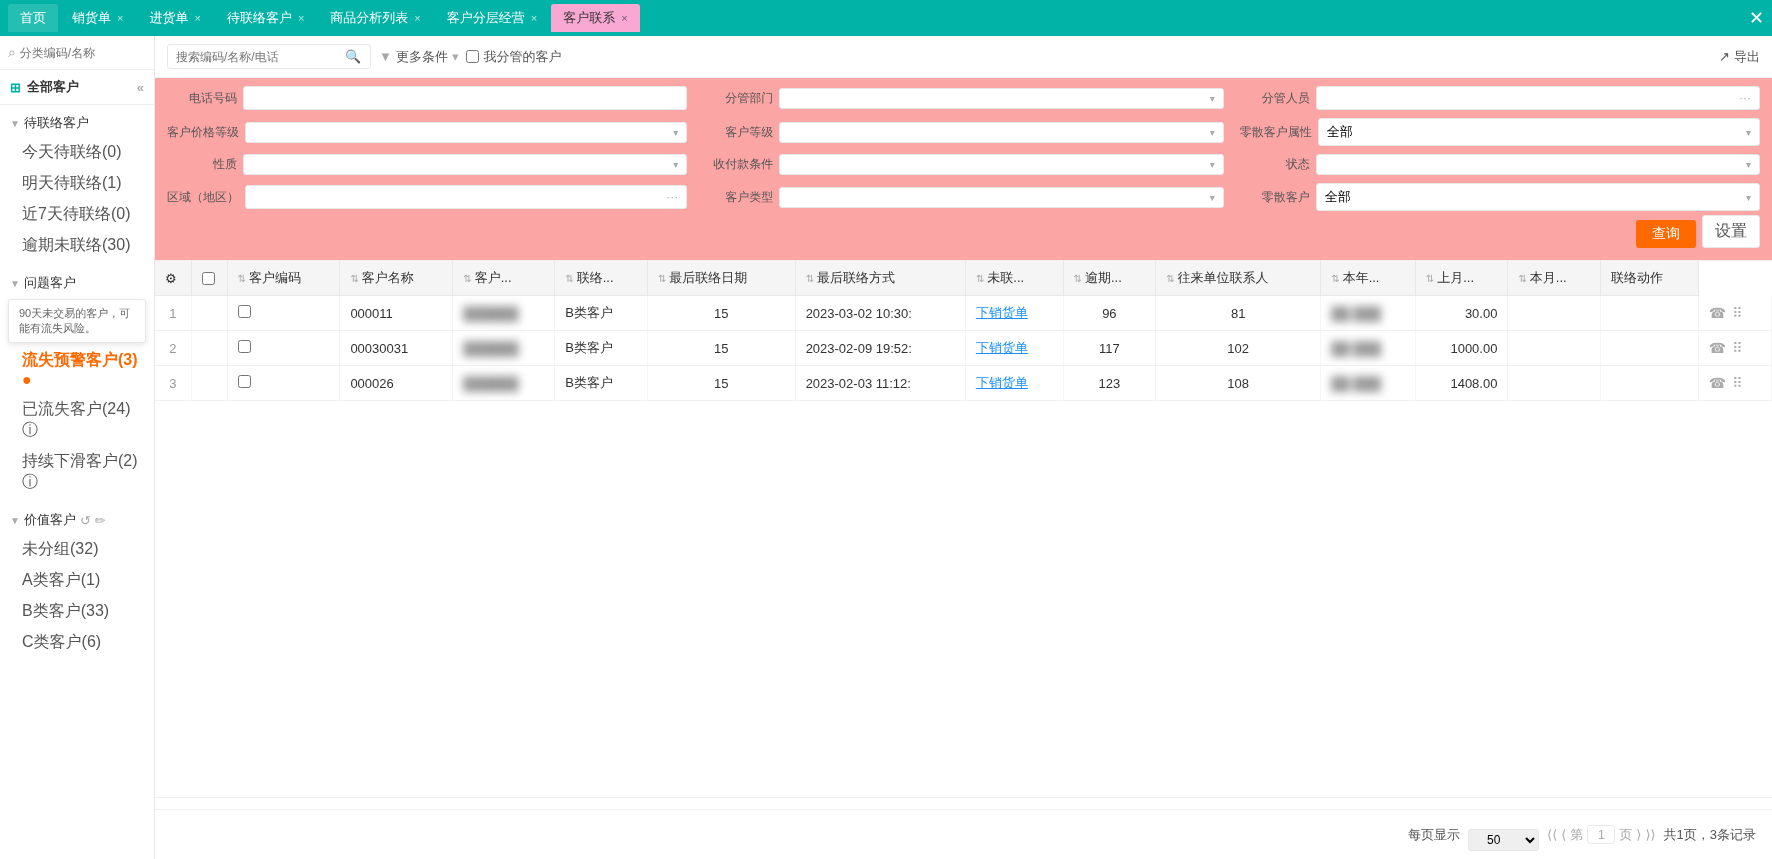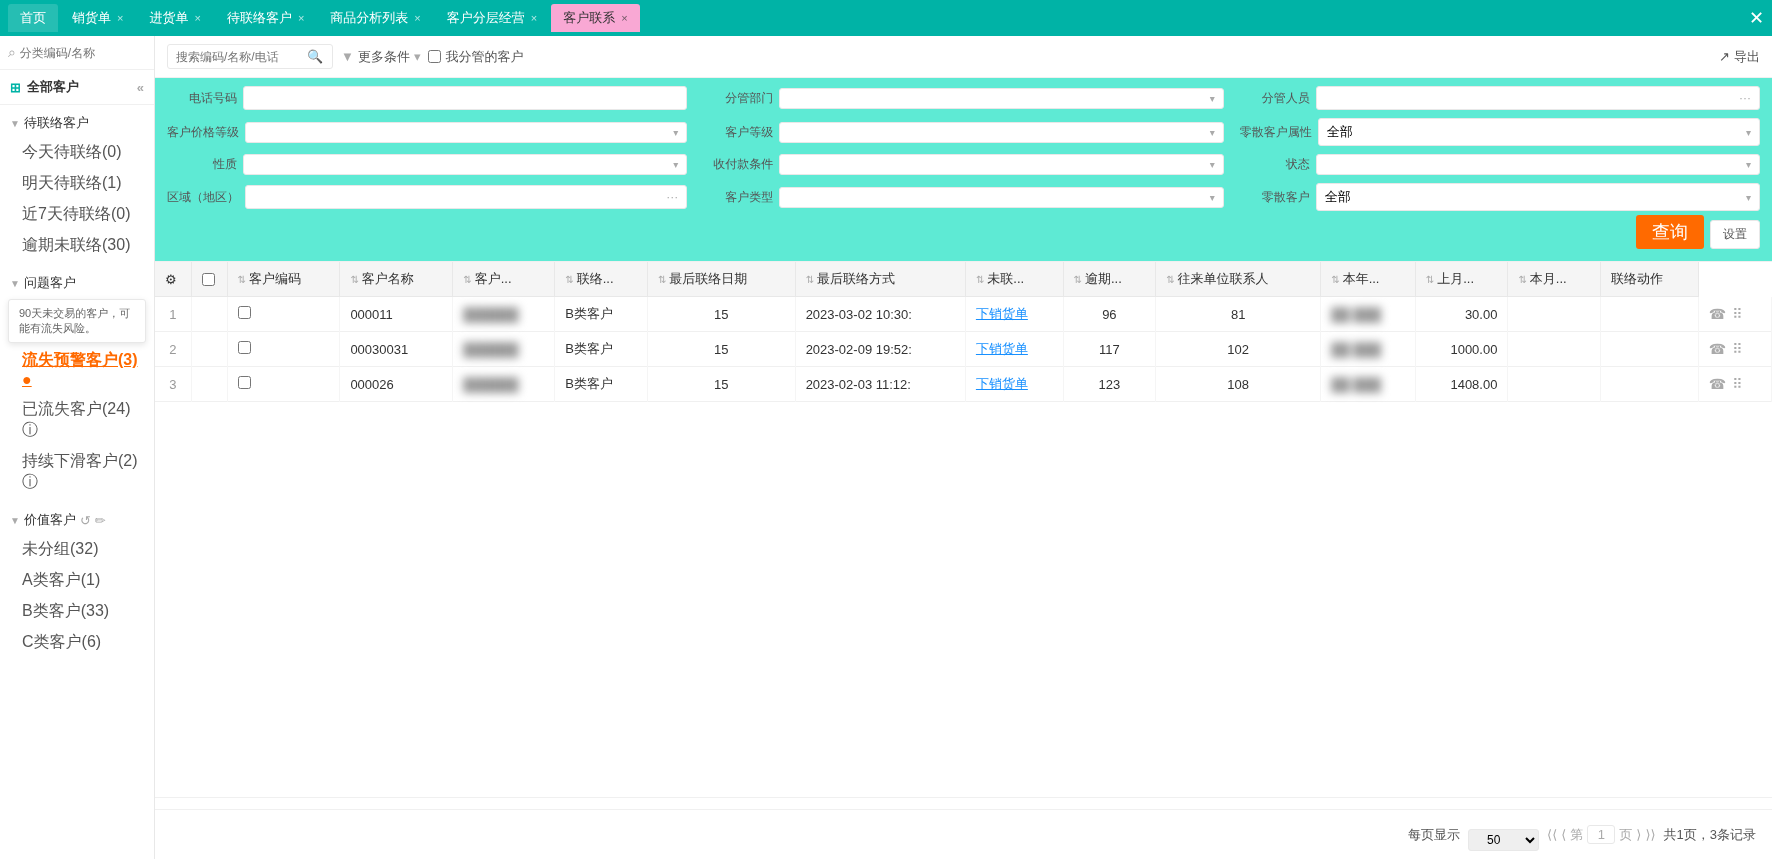--- a/index.html
+++ b/index.html
@@ -55,21 +55,21 @@
     .sidebar-section { padding: 4px 0; }
     .sidebar-group-label {
       display: flex; align-items: center;
       padding: 5px 10px; color: #333; cursor: pointer; font-size: 12px;
     }
     .sidebar-group-label .arrow { margin-right: 4px; color: #aaa; font-size: 10px; }
     .sidebar-item {
       padding: 5px 10px 5px 22px;
       cursor: pointer; color: #555; font-size: 16px;
     }
-    .sidebar-item.active { color: #ff6a00; font-weight: bold; text-decoration: underline; }
+    .sidebar-item.active { color: #ff6a00; font-weight: bold; }
     .sidebar-item.warning { color: #ff6a00; }
     .tooltip-box {
       background: #fff; border: 1px solid #e8e8e8;
       padding: 6px 10px; margin: 2px 8px;
       color: #666; font-size: 11px; border-radius: 3px;
       box-shadow: 0 2px 6px rgba(0,0,0,0.1);
     }
 
     
     .content-area {
@@ -79,40 +79,40 @@
 
     
     .filter-bar {
       display: flex; align-items: center;
       padding: 8px 12px; border-bottom: 1px solid #f0f0f0;
       background: #fff; gap: 8px;
     }
     .filter-search {
       display: flex; align-items: center;
       border: 1px solid #e8e8e8; border-radius: 3px;
-      padding: 4px 8px; width: 166px;
+      padding: 4px 8px; width: 204px;
     }
     .filter-search input { border: none; outline: none; font-size: 12px; width: 100%; }
     .filter-search .icon { color: #ff6a00; margin-left: 4px; cursor: pointer; }
     .filter-more {
       display: flex; align-items: center; gap: 4px;
       color: #555; cursor: pointer; font-size: 12px;
     }
     .filter-more .icon { color: #aaa; }
     .filter-checkbox { display: flex; align-items: center; gap: 4px; font-size: 12px; color: #555; }
     .filter-checkbox input { cursor: pointer; }
     .export-btn {
       margin-left: auto;
       display: flex; align-items: center; gap: 4px;
       color: #555; cursor: pointer; font-size: 12px;
     }
 
     
     .adv-filter {
-      background: #5eead4; border-bottom: 1px solid #f0f0f0;
+      background: #fca5a5; border-bottom: 1px solid #f0f0f0;
       padding: 8px 12px;
     }
     .adv-filter-grid {
       display: grid; grid-template-columns: repeat(3, 1fr);
       gap: 8px 16px;
     }
     .filter-row {
       display: flex; align-items: center; gap: 6px;
     }
     .filter-label {
@@ -128,25 +128,25 @@
       border: 1px solid #e8e8e8; border-radius: 3px;
       padding: 4px 8px; font-size: 12px; cursor: pointer;
       background: #fff;
     }
     .filter-select .sel-val { flex: 1; }
     .filter-select .sel-arrow { color: #aaa; font-size: 10px; }
     .filter-select .sel-extra { color: #aaa; font-size: 12px; }
     .filter-actions { display: flex; align-items: flex-end; justify-content: flex-end; gap: 6px; padding: 4px 0; }
     .btn-query {
       background: #ff6a00; color: #fff; border: none;
-      padding: 5px 16px; border-radius: 3px; cursor: pointer; font-size: 18px;
+      padding: 5px 16px; border-radius: 3px; cursor: pointer; font-size: 14px;
     }
     .btn-setting {
       background: #fff; color: #555; border: 1px solid #e8e8e8;
-      padding: 5px 12px; border-radius: 3px; cursor: pointer; font-size: 12px;
+      padding: 5px 12px; border-radius: 3px; cursor: pointer; font-size: 16px;
     }
 
     
     .table-area {
       flex: 1; overflow: auto; padding: 0;
     }
     table {
       width: 100%; border-collapse: collapse;
       font-size: 12px;
     }

